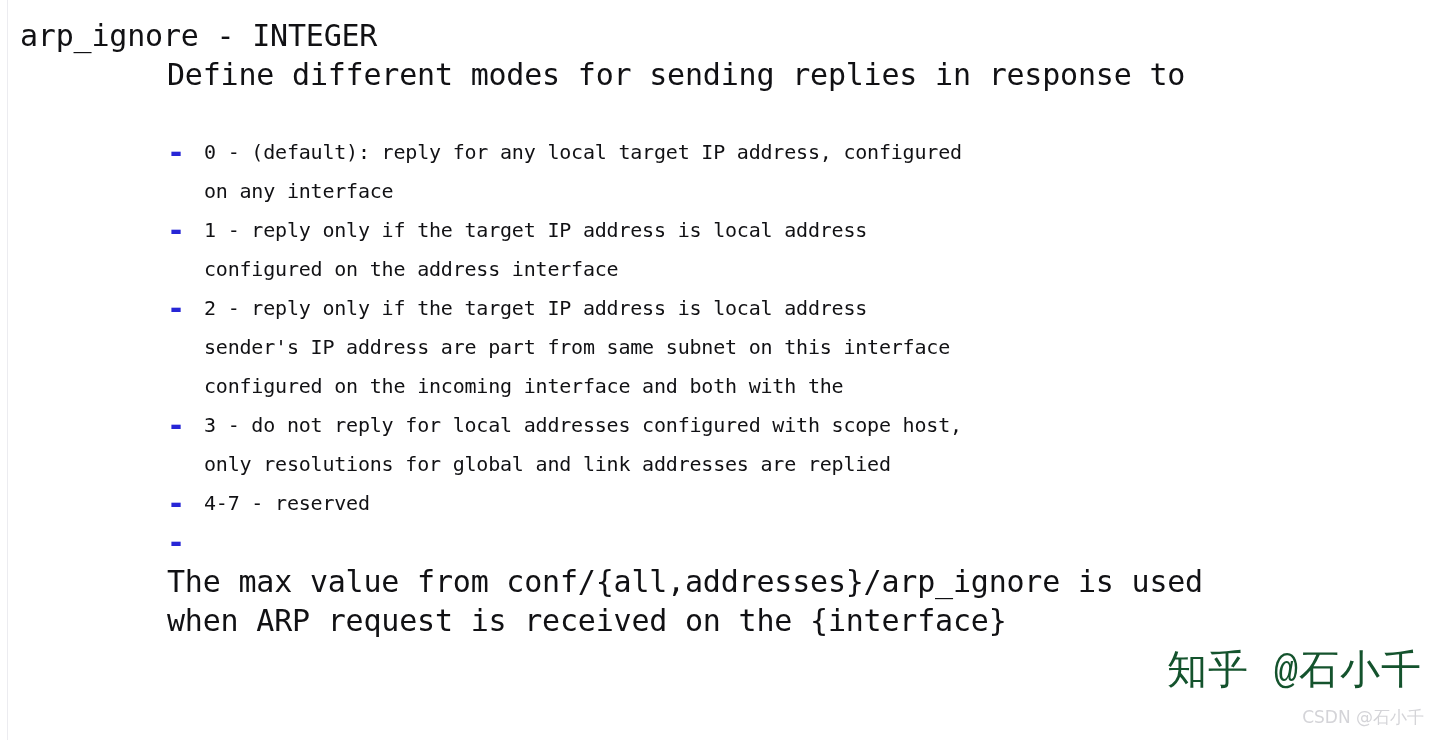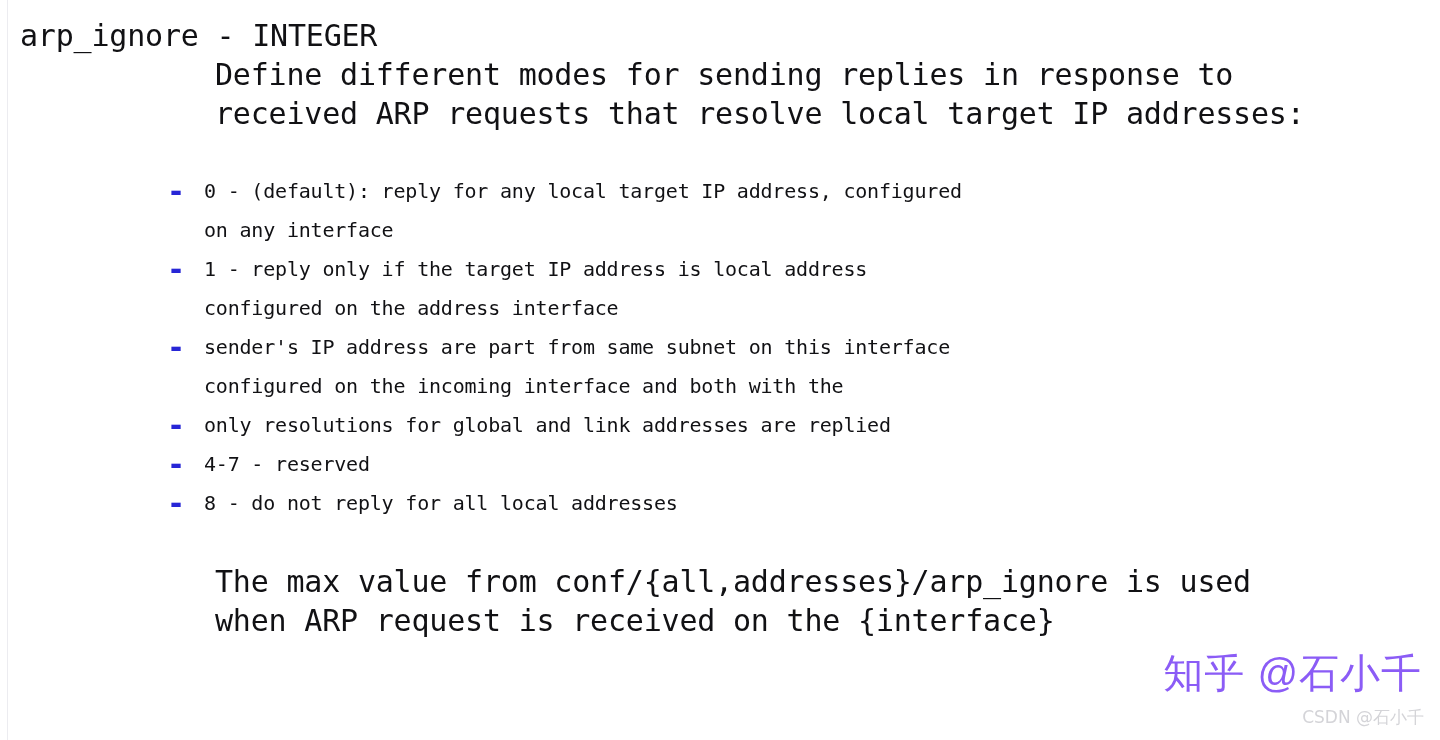--- a/index.html
+++ b/index.html
@@ -50,21 +50,20 @@
   }
 
   
   .heading {
     padding-left: 20px;
   }
 
   
   .para {
     padding-left: 167px;
-    margin-left: 48px;
   }
 
   .blank {
     height: 39px;
   }
 
   
   .bullets {
     margin: 0;
     padding: 0;
@@ -90,24 +89,24 @@
     color: #111114;
     white-space: pre;
     letter-spacing: -0.2px;
   }
 
   
   .wm-big {
     position: absolute;
     right: 18px;
     bottom: 44px;
-    font-family: Liberation Sans, sans-serif;
+    font-family: Liberation Mono, monospace;
     font-size: 40px;
     line-height: 46px;
-    color: #8b5cf6;
+    color: #14532d;
     white-space: pre;
     letter-spacing: 1px;
     user-select: none;
   }
   .wm-small {
     position: absolute;
     right: 16px;
     bottom: 12px;
     font-family: "DejaVu Sans", "Liberation Sans", sans-serif;
     font-size: 17px;
@@ -123,57 +122,57 @@
 
 <div class="page">
 
   <div class="left-rule"></div>
 
   <div class="doc">
 
     <div class="line heading">arp_ignore - INTEGER</div>
 
     <div class="line para">Define different modes for sending replies in response to</div>
-    <div class="line para">received ARP requests that resolve local target IP addresses:</div>
 
     <div class="blank"></div>
 
     <ul class="bullets">
 
       <li class="bullet-item">
         <span class="bullet-mark">-</span>
         <div class="bullet-line">0 - (default): reply for any local target IP address, configured</div>
         <div class="bullet-line">on any interface</div>
       </li>
 
       <li class="bullet-item">
         <span class="bullet-mark">-</span>
         <div class="bullet-line">1 - reply only if the target IP address is local address</div>
         <div class="bullet-line">configured on the address interface</div>
       </li>
 
       <li class="bullet-item">
         <span class="bullet-mark">-</span>
+        <div class="bullet-line">2 - reply only if the target IP address is local address</div>
         <div class="bullet-line">sender's IP address are part from same subnet on this interface</div>
         <div class="bullet-line">configured on the incoming interface and both with the</div>
       </li>
 
       <li class="bullet-item">
         <span class="bullet-mark">-</span>
+        <div class="bullet-line">3 - do not reply for local addresses configured with scope host,</div>
         <div class="bullet-line">only resolutions for global and link addresses are replied</div>
       </li>
 
       <li class="bullet-item">
         <span class="bullet-mark">-</span>
         <div class="bullet-line">4-7 - reserved</div>
       </li>
 
       <li class="bullet-item">
         <span class="bullet-mark">-</span>
-        <div class="bullet-line">8 - do not reply for all local addresses</div>
       </li>
 
     </ul>
 
     <div class="blank"></div>
 
     <div class="line para">The max value from conf/{all,addresses}/arp_ignore is used</div>
     <div class="line para">when ARP request is received on the {interface}</div>
 
   </div>

